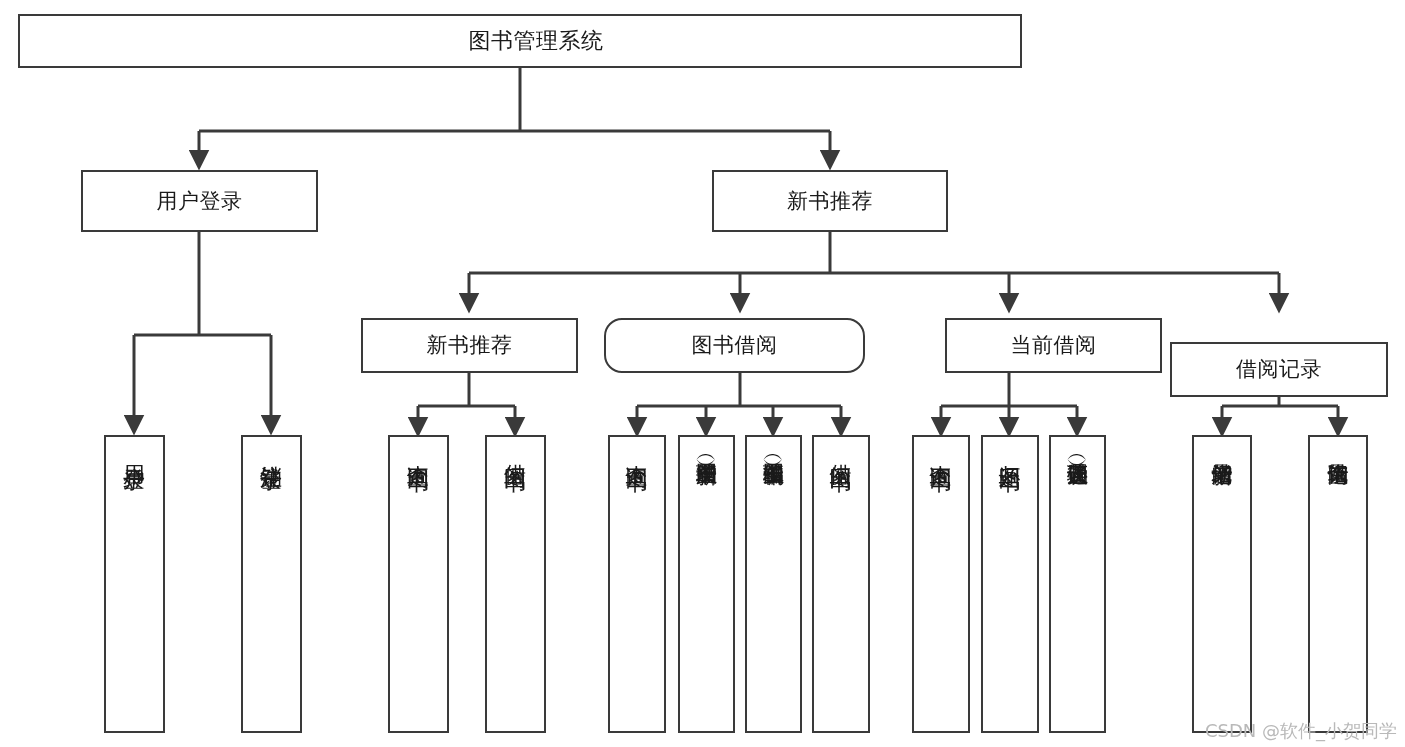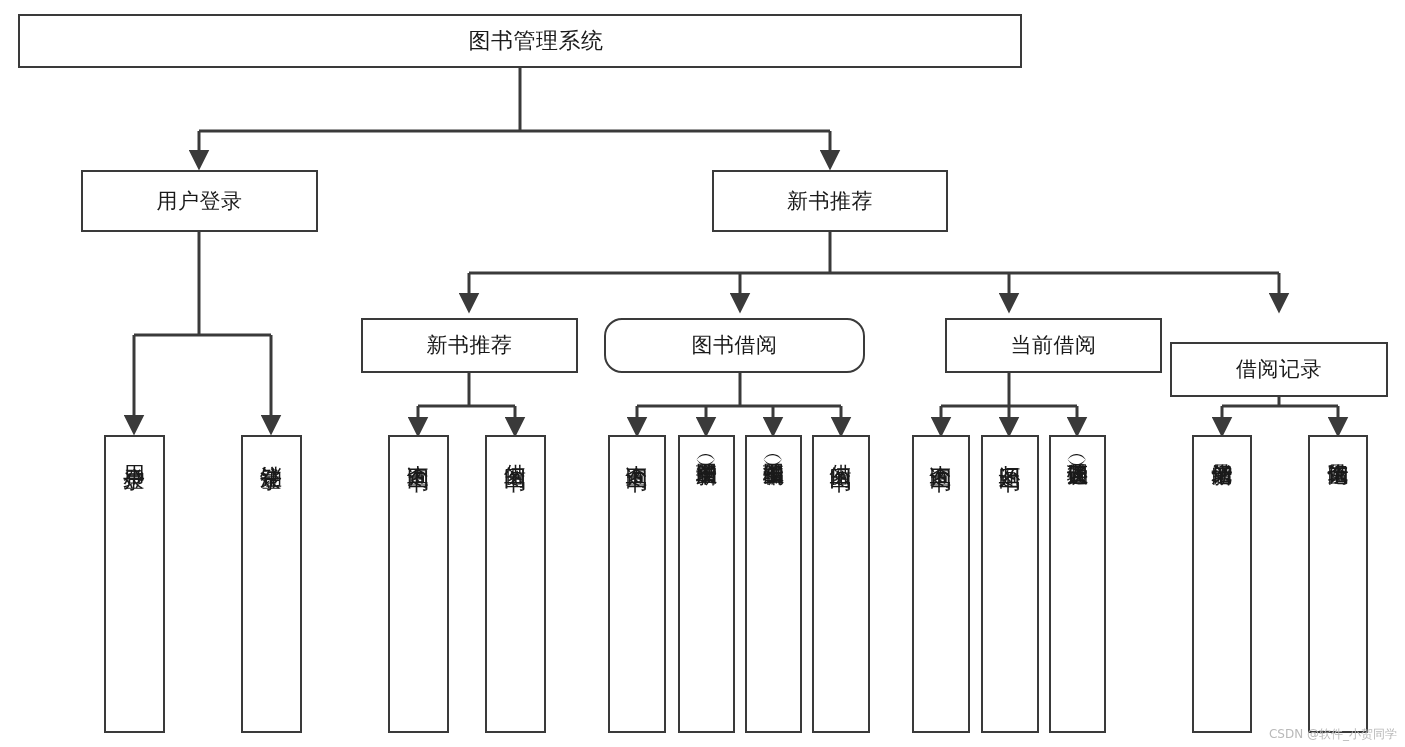--- a/index.html
+++ b/index.html
@@ -64,21 +64,21 @@
     max-height: 282px;
   }
   .node.vertical.tall-text .node-label {
     font-size: 21px;
     letter-spacing: 0px;
   }
   #watermark {
     position: absolute;
     right: 8px;
     bottom: 4px;
-    font-size: 12px;
+    font-size: 18px;
     color: #b9b9b9;
     z-index: 5;
     user-select: none;
     white-space: nowrap;
   }
 </style>
 </head>
 <body>
 
 <div id="diagram-root">

